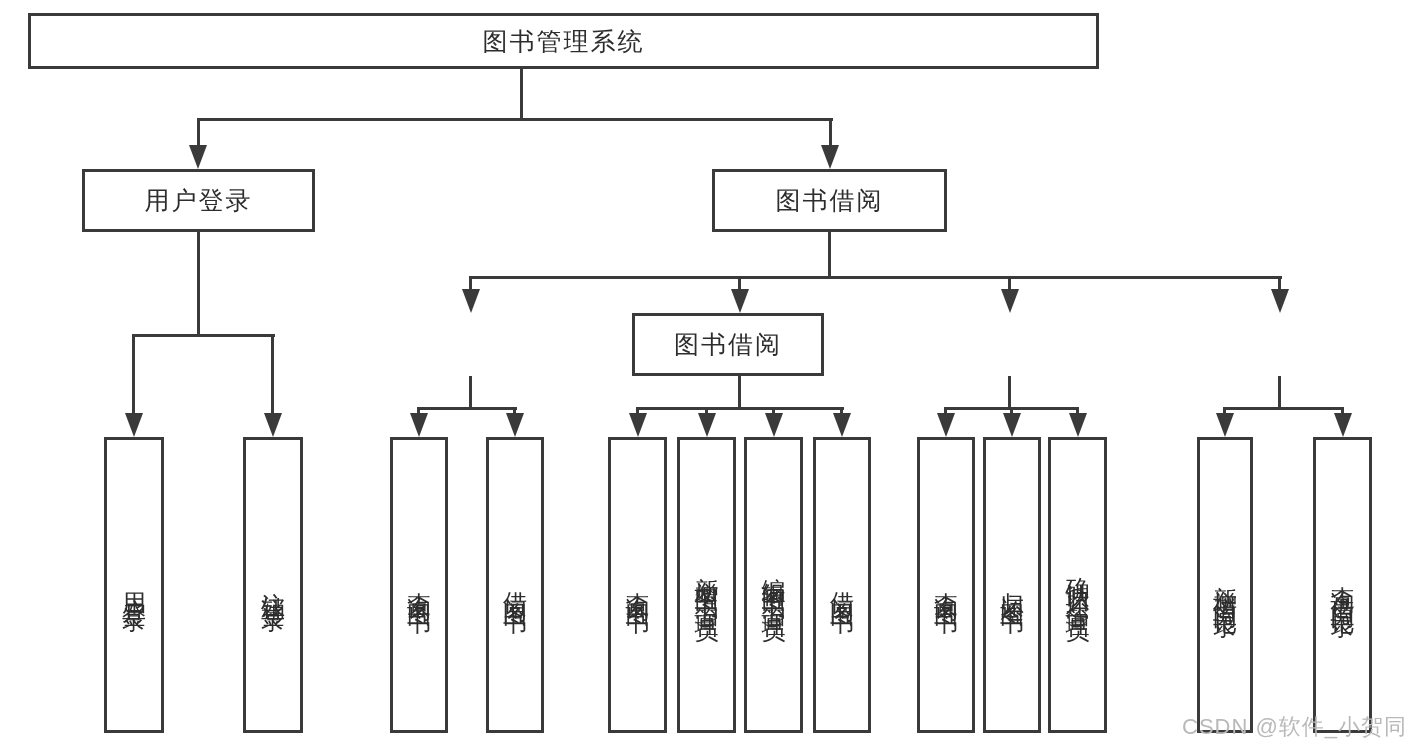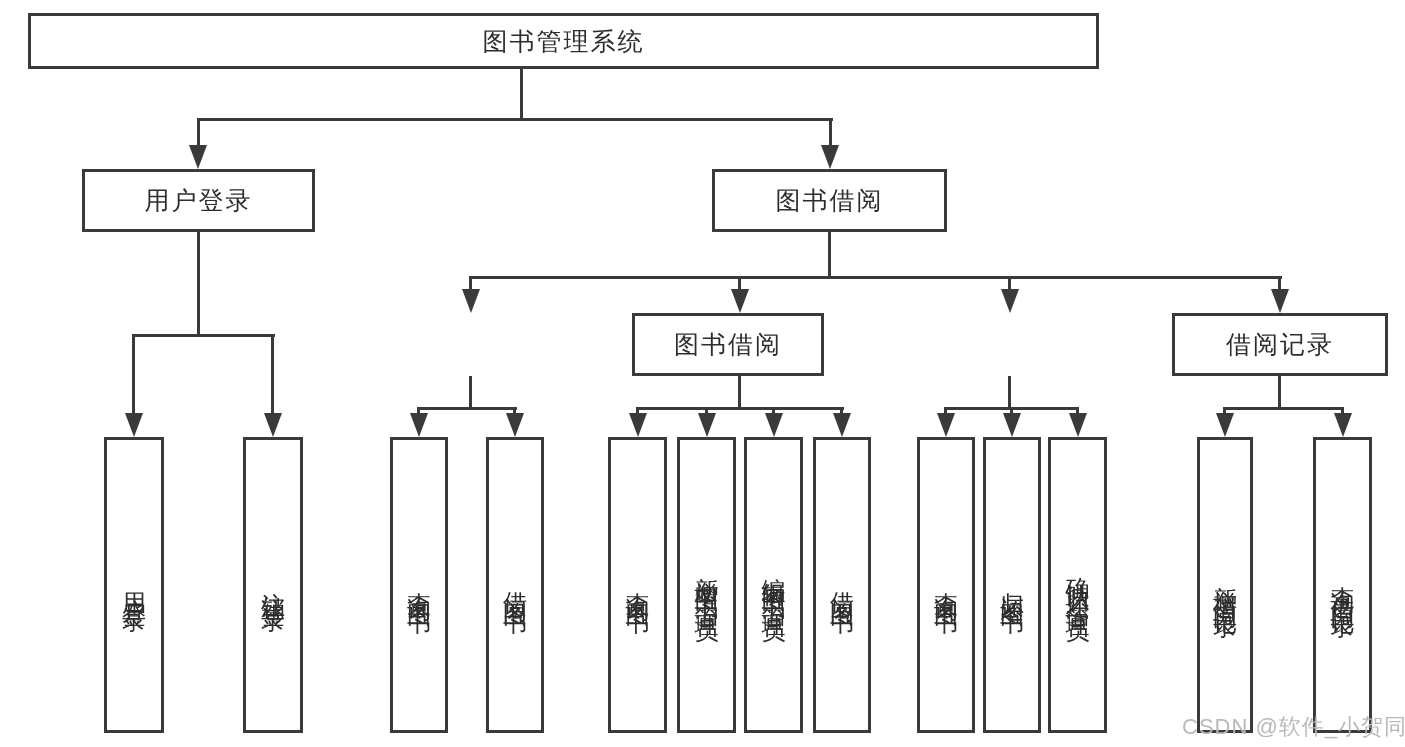--- a/index.html
+++ b/index.html
@@ -64,23 +64,20 @@
   <div class="arrow" style="left:462px;top:289px"></div>
   <div class="vl" style="left:738px;top:276px;height:16px"></div>
   <div class="arrow" style="left:731px;top:289px"></div>
   <div class="vl" style="left:1008px;top:276px;height:16px"></div>
   <div class="arrow" style="left:1001px;top:289px"></div>
   <div class="vl" style="left:1278px;top:276px;height:16px"></div>
   <div class="arrow" style="left:1271px;top:289px"></div>
 
   <div class="box h" style="left:632px;top:313px;width:192px;height:63px">
     <span class="lbl">图书借阅</span>
-  </div>
-  <div class="box h" style="left:1172px;top:313px;width:216px;height:63px">
-    <span class="lbl">借阅记录</span>
   </div>
 
   <div class="vl" style="left:469px;top:376px;height:34px"></div>
   <div class="hl" style="left:417px;top:407px;width:100px"></div>
   <div class="vl" style="left:417px;top:407px;height:12px"></div>
   <div class="arrow" style="left:410px;top:413px"></div>
   <div class="vl" style="left:513px;top:407px;height:12px"></div>
   <div class="arrow" style="left:506px;top:413px"></div>
 
   <div class="vl" style="left:738px;top:376px;height:34px"></div>

